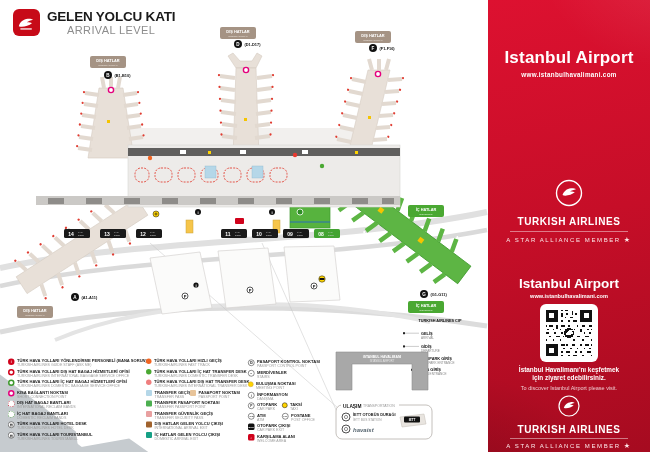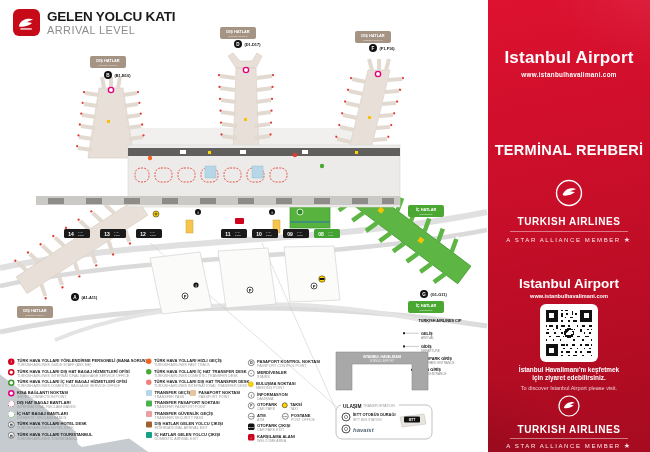--- a/index.html
+++ b/index.html
@@ -5,21 +5,21 @@
   html,body{margin:0;padding:0;}
   body{width:650px;height:452px;position:relative;overflow:hidden;background:#fff;
        font-family:"Liberation Sans",sans-serif;-webkit-font-smoothing:antialiased;}
   .map-side{position:absolute;left:0;top:0;width:403px;height:452px;background:#fff;}
   svg{font-family:"Liberation Sans",sans-serif;}
   
   .hdr{position:absolute;left:13px;top:9px;display:flex;align-items:center;z-index:5;}
   .hdr-logo{width:27px;height:27px;border-radius:6px;background:#c70a18;display:flex;align-items:center;justify-content:center;}
   .hdr-text{margin-left:7px;}
   .hdr-title{font-size:13.5px;font-weight:bold;color:#1a1a1a;letter-spacing:-.2px;line-height:14px;}
-  .hdr-sub{font-size:11px;color:#8d8d8d;line-height:12px;letter-spacing:.4px;}
+  .hdr-sub{font-size:11px;color:#8d8d8d;line-height:12px;letter-spacing:.4px;text-align:center;}
   
   .map-svg{position:absolute;left:0;top:0;z-index:1;}
   .b-tr{font-size:3.9px;font-weight:bold;fill:#fff;text-anchor:middle;}
   .b-en{font-size:2.5px;fill:#e9e0d7;text-anchor:middle;}
   .b-en-g{font-size:2.5px;fill:#dff2d8;text-anchor:middle;}
   .p-letter{font-size:4.6px;font-weight:bold;fill:#fff;text-anchor:middle;}
   .p-range{font-size:3.9px;font-weight:bold;fill:#111;}
   .x-num{font-size:5px;font-weight:bold;fill:#fff;text-anchor:middle;}
   .x-sub{font-size:2px;fill:#cfcfcf;}
   .c-tr{font-size:3.9px;font-weight:bold;fill:#111;}
@@ -627,21 +627,20 @@
   </div>
 </div>
 
 <div class="brand-panel">
   <div class="bp" style="top:48px">
     <div class="bp-airport">Istanbul Airport</div>
     <div class="bp-url">www.istanbulhavalimani.com</div>
   </div>
 
   <div class="bp" style="top:142px">
-    <div class="bp-guide-tr">TERMİNAL REHBERİ</div>
   </div>
 
   <div class="bp" style="top:178px">
     <svg width="30" height="30" viewBox="0 0 30 30">
       <circle cx="15" cy="15" r="12.5" fill="none" stroke="#fff" stroke-width="1.4"></circle>
       <path fill="#fff" d="M7.2,17.6 C8.5,13 12.5,9.6 17.5,9.2 C20.2,9 22.4,9.6 23.6,10.4 C20.8,10.9 18.2,11.9 16.4,13.2 C18.8,13.1 21,13.5 22.2,14.3 C19.4,16.6 14.4,18.4 10.6,18.4 C9.2,18.4 8,18.1 7.2,17.6 Z" transform="scale(0.82) translate(3.2,3.2)"></path>
     </svg>
     <div class="bp-airline" style="margin-top:4px">TURKISH AIRLINES</div>
     <div class="bp-rule"></div>
     <div class="bp-alliance"><span>A STAR ALLIANCE MEMBER</span><span class="bp-star">★</span></div>

